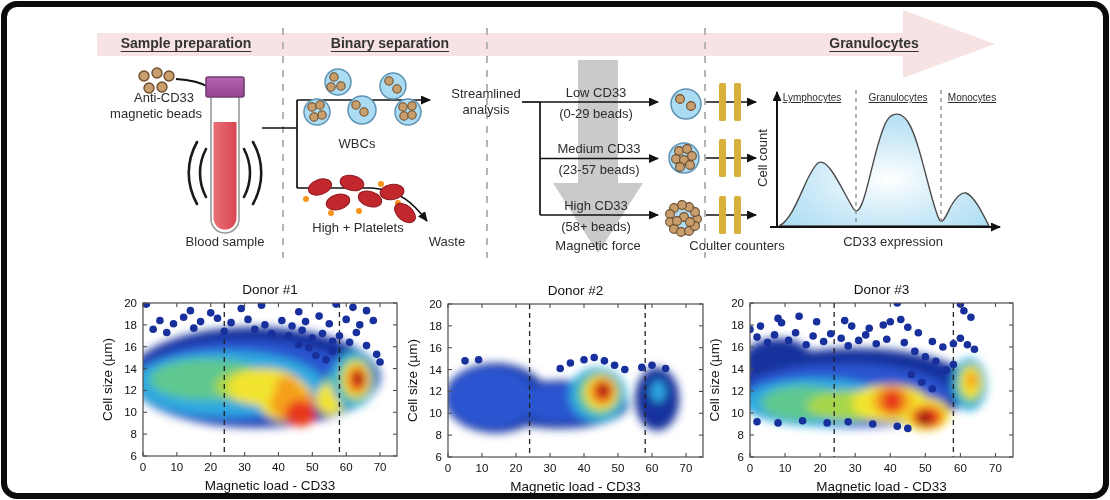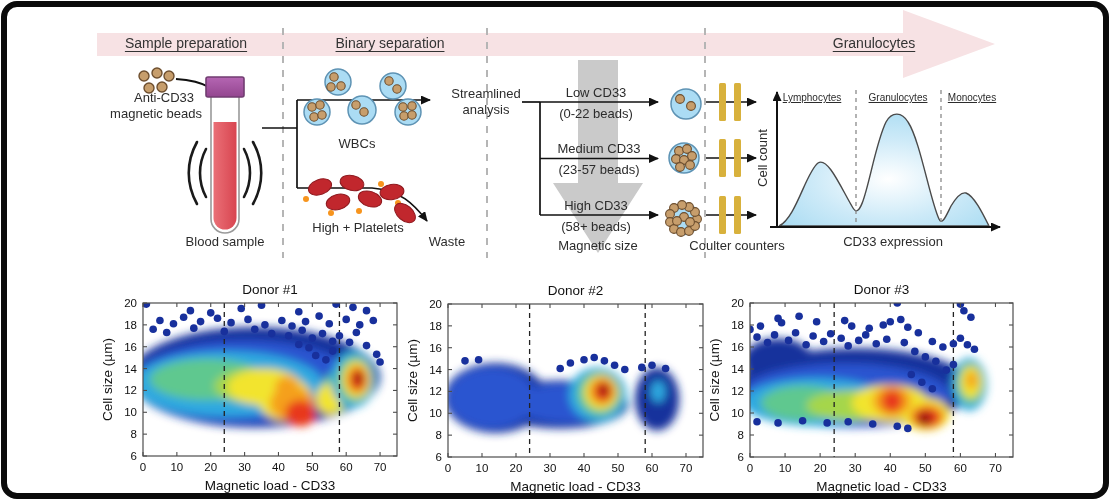--- a/index.html
+++ b/index.html
@@ -2,21 +2,21 @@
 <html><head>
 <meta charset="utf-8">
 <style>
   html,body{margin:0;padding:0;background:#ffffff;}
   .fig{position:relative;width:1110px;height:500px;background:#fff;overflow:hidden;
        font-family:"Liberation Sans",sans-serif;}
   .frame{position:absolute;left:1px;top:1px;right:1px;bottom:1px;border:6px solid #0b0b0b;
          border-radius:16px;pointer-events:none;z-index:50;}
   .lbl{position:absolute;transform:translateX(-50%);white-space:nowrap;color:#2c2c2c;
        font-size:13px;line-height:15px;z-index:10;}
-  .stage{font-size:14px;font-weight:400;color:#333;text-decoration:underline;
+  .stage{font-size:14px;font-weight:700;color:#333;text-decoration:underline;
          text-underline-offset:3px;z-index:10;text-align:right;}
   .small{font-size:10px;text-decoration:underline;}
   .rot{transform:translate(-50%,-50%) rotate(-90deg);}
   svg{position:absolute;display:block;}
   text{font-family:"Liberation Sans",sans-serif;}
 </style>
 </head>
 <body>
 
 <div class="fig">
@@ -213,26 +213,26 @@
   <div class="lbl" style="left:156px;top:106px">magnetic beads</div>
   <div class="lbl" style="left:225px;top:234px">Blood sample</div>
 
   <div class="lbl" style="left:357px;top:136px">WBCs</div>
   <div class="lbl" style="left:358px;top:220px">High + Platelets</div>
   <div class="lbl" style="left:447px;top:234px">Waste</div>
   <div class="lbl" style="left:486px;top:86px">Streamlined</div>
   <div class="lbl" style="left:486px;top:102px">analysis</div>
 
   <div class="lbl" style="left:596px;top:85px">Low CD33</div>
-  <div class="lbl" style="left:596px;top:106px">(0-22 beads)</div>
+  <div class="lbl" style="left:596px;top:106px">(0-29 beads)</div>
   <div class="lbl" style="left:599px;top:141px">Medium CD33</div>
   <div class="lbl" style="left:599px;top:162px">(23-57 beads)</div>
   <div class="lbl" style="left:596px;top:198px">High CD33</div>
   <div class="lbl" style="left:596px;top:219px">(58+ beads)</div>
-  <div class="lbl" style="left:598px;top:238px">Magnetic size</div>
+  <div class="lbl" style="left:598px;top:238px">Magnetic force</div>
 
   <div class="lbl" style="left:737px;top:238px">Coulter counters</div>
 
   <div class="lbl small" style="left:812px;top:90px">Lymphocytes</div>
   <div class="lbl small" style="left:898px;top:90px">Granulocytes</div>
   <div class="lbl small" style="left:972px;top:90px">Monocytes</div>
   <div class="lbl rot" style="left:762px;top:158px">Cell count</div>
   <div class="lbl" style="left:893px;top:234px">CD33 expression</div>
 
   <svg id="plot1" style="left:95px;top:275px" width="340" height="225" viewBox="0 0 340 225">

